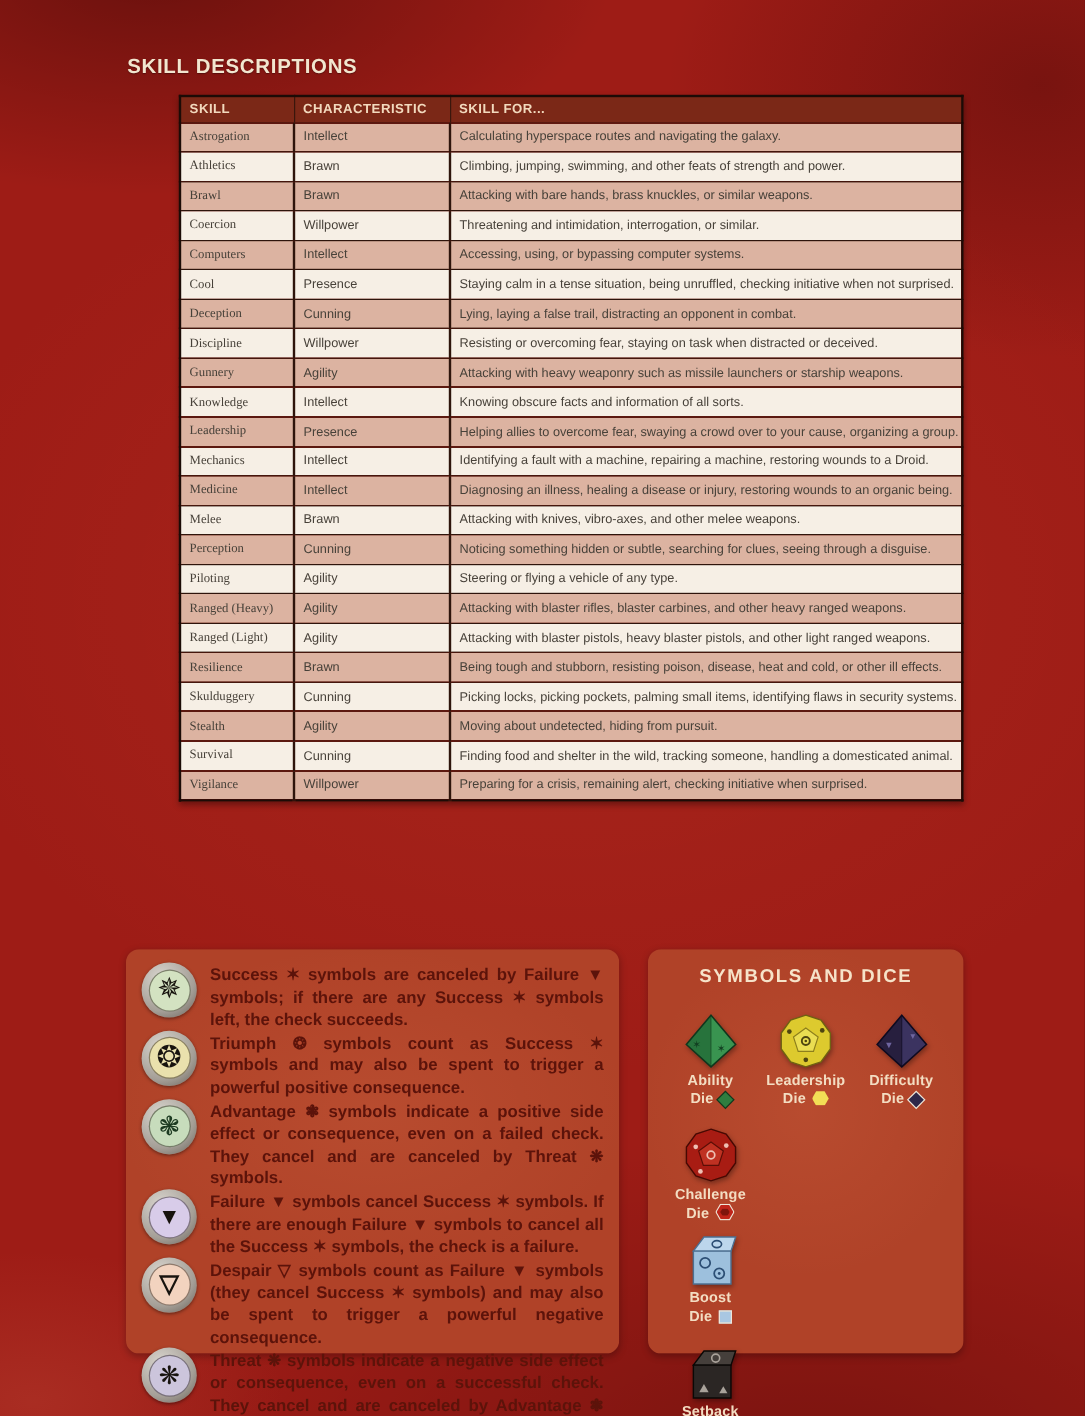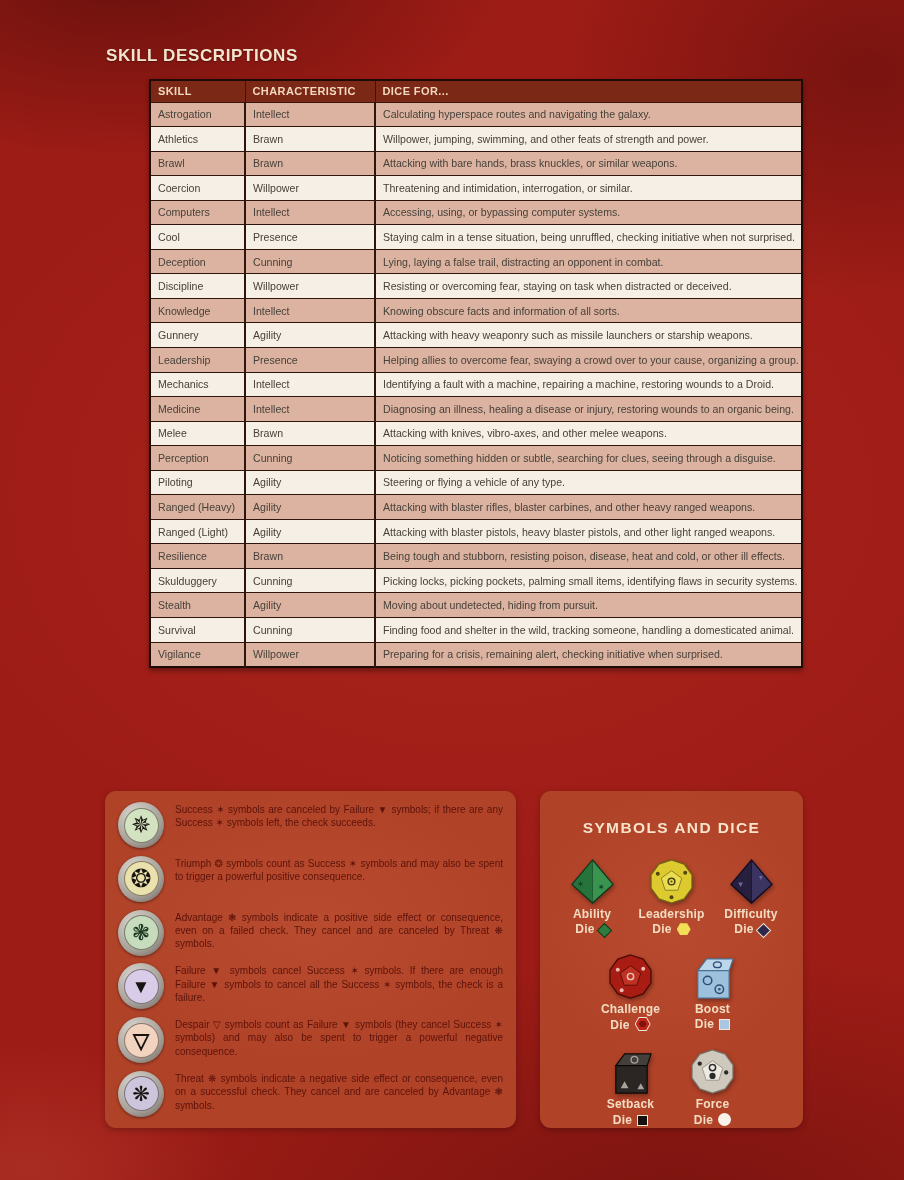--- a/index.html
+++ b/index.html
@@ -33,21 +33,21 @@
   table.skills th {
     height:22px; background:#7b2817; color:#f2d9bd;
     font-size:11px; font-weight:700; letter-spacing:0.4px;
     text-align:left; padding:0 0 0 7px; border:1px solid #3a160c;
   }
   table.skills td {
     height:24.55px; padding:0 6px 0 7px; color:#474139;
     border:1px solid #2e140b; border-left-width:2px;
     white-space:nowrap; overflow:hidden; vertical-align:middle;
   }
-  table.skills td:first-child { border-left-width:1px; }
+  table.skills td:first-child { border-left-width:1px;font-family:Liberation Serif, serif; }
   tbody tr:nth-child(odd)  { background:#dcb3a1; }
   tbody tr:nth-child(even) { background:#f6efe5; }
   
   .panel {
     position:absolute; top:791px; height:337px; border-radius:11px;
     background:
       radial-gradient(ellipse 70% 55% at 50% 40%, rgba(255,160,110,0.10), transparent 75%),
       #b04228;
     box-shadow:0 2px 6px rgba(0,0,0,0.25);
   }
@@ -67,30 +67,30 @@
     border:1px solid rgba(20,10,5,0.45);
     font-size:24px; line-height:1; color:#17130e;
   }
   [data-kind="success"]   .coin-inner { background:#d3e2c1; }
   [data-kind="triumph"]   .coin-inner { background:#eae1ad; font-size:25px; }
   [data-kind="advantage"] .coin-inner { background:#c7dcbc; color:#1c3a21; font-size:22px; }
   [data-kind="failure"]   .coin-inner { background:#d8cce9; font-size:19px; }
   [data-kind="despair"]   .coin-inner { background:#f2d3bf; font-size:21px; font-weight:700; }
   [data-kind="threat"]    .coin-inner { background:#ccc5dc; font-size:21px; }
   .sym-text {
-    margin:1px 0 0 0; font-size:10px; line-height:1.33;
-    color:#5c130a; text-align:justify; font-weight:400;
+    margin:1px 0 0 0; font-size:14px; line-height:1.33;
+    color:#5c130a; text-align:justify; font-weight:700;
   }
   
   .dice-title {
-    margin:14px; padding-top:14px; text-align:center;
+    margin:0; padding-top:14px; text-align:center;
     font-size:15.5px; font-weight:700; letter-spacing:1.4px; color:#f6e3c9;
   }
   .dice-row { display:flex; justify-content:space-between; margin-top:21px; }
-  .dice-row.two { justify-content:center; gap:6px; margin-top:15px; }
+  .dice-row.two { justify-content:center; gap:6px; margin-top:15px;flex-direction:column; }
   .die-cell { width:76px; display:flex; flex-direction:column; align-items:center; }
   .die-art { width:47px; height:47px; filter:drop-shadow(1px 2px 2px rgba(0,0,0,0.35)); }
   .die-label {
     margin-top:2px; text-align:center; font-size:12px; font-weight:700;
     color:#f3ddc2; line-height:1.28; letter-spacing:0.2px;
   }
   .chip { display:inline-block; margin-left:5px; vertical-align:-2px; }
   .chip-ability     { width:9px;  height:9px;  background:#2e7d3f; transform:rotate(45deg); box-shadow:0 0 0 1px #10371d; }
   .chip-proficiency { width:14px; height:12px; background:#f2de56; clip-path:polygon(25% 0,75% 0,100% 50%,75% 100%,25% 100%,0 50%); }
   .chip-difficulty  { width:9px;  height:9px;  background:#2f2749; transform:rotate(45deg); box-shadow:0 0 0 1px #efe6d8; }
@@ -112,34 +112,34 @@
     <table class="skills">
       <colgroup>
           <col class="c1">
           <col class="c2">
           <col class="c3">
         </colgroup>
       <thead>
         <tr>
           <th>SKILL</th>
           <th>CHARACTERISTIC</th>
-          <th>DICE FOR...</th>
+          <th>SKILL FOR...</th>
         </tr>
       </thead>
       <tbody>
     <tr>
       <td>Astrogation</td>
       <td>Intellect</td>
       <td>Calculating hyperspace routes and navigating the galaxy.</td>
     </tr>
 
     <tr>
       <td>Athletics</td>
       <td>Brawn</td>
-      <td>Willpower, jumping, swimming, and other feats of strength and power.</td>
+      <td>Climbing, jumping, swimming, and other feats of strength and power.</td>
     </tr>
 
     <tr>
       <td>Brawl</td>
       <td>Brawn</td>
       <td>Attacking with bare hands, brass knuckles, or similar weapons.</td>
     </tr>
 
 
     <tr>
@@ -167,29 +167,29 @@
       <td>Lying, laying a false trail, distracting an opponent in combat.</td>
     </tr>
 
     <tr>
       <td>Discipline</td>
       <td>Willpower</td>
       <td>Resisting or overcoming fear, staying on task when distracted or deceived.</td>
     </tr>
 
     <tr>
+      <td>Gunnery</td>
+      <td>Agility</td>
+      <td>Attacking with heavy weaponry such as missile launchers or starship weapons.</td>
+    </tr>
+
+    <tr>
       <td>Knowledge</td>
       <td>Intellect</td>
       <td>Knowing obscure facts and information of all sorts.</td>
-    </tr>
-
-    <tr>
-      <td>Gunnery</td>
-      <td>Agility</td>
-      <td>Attacking with heavy weaponry such as missile launchers or starship weapons.</td>
     </tr>
 
     <tr>
       <td>Leadership</td>
       <td>Presence</td>
       <td>Helping allies to overcome fear, swaying a crowd over to your cause, organizing a group.</td>
     </tr>
 
     <tr>
       <td>Mechanics</td>

